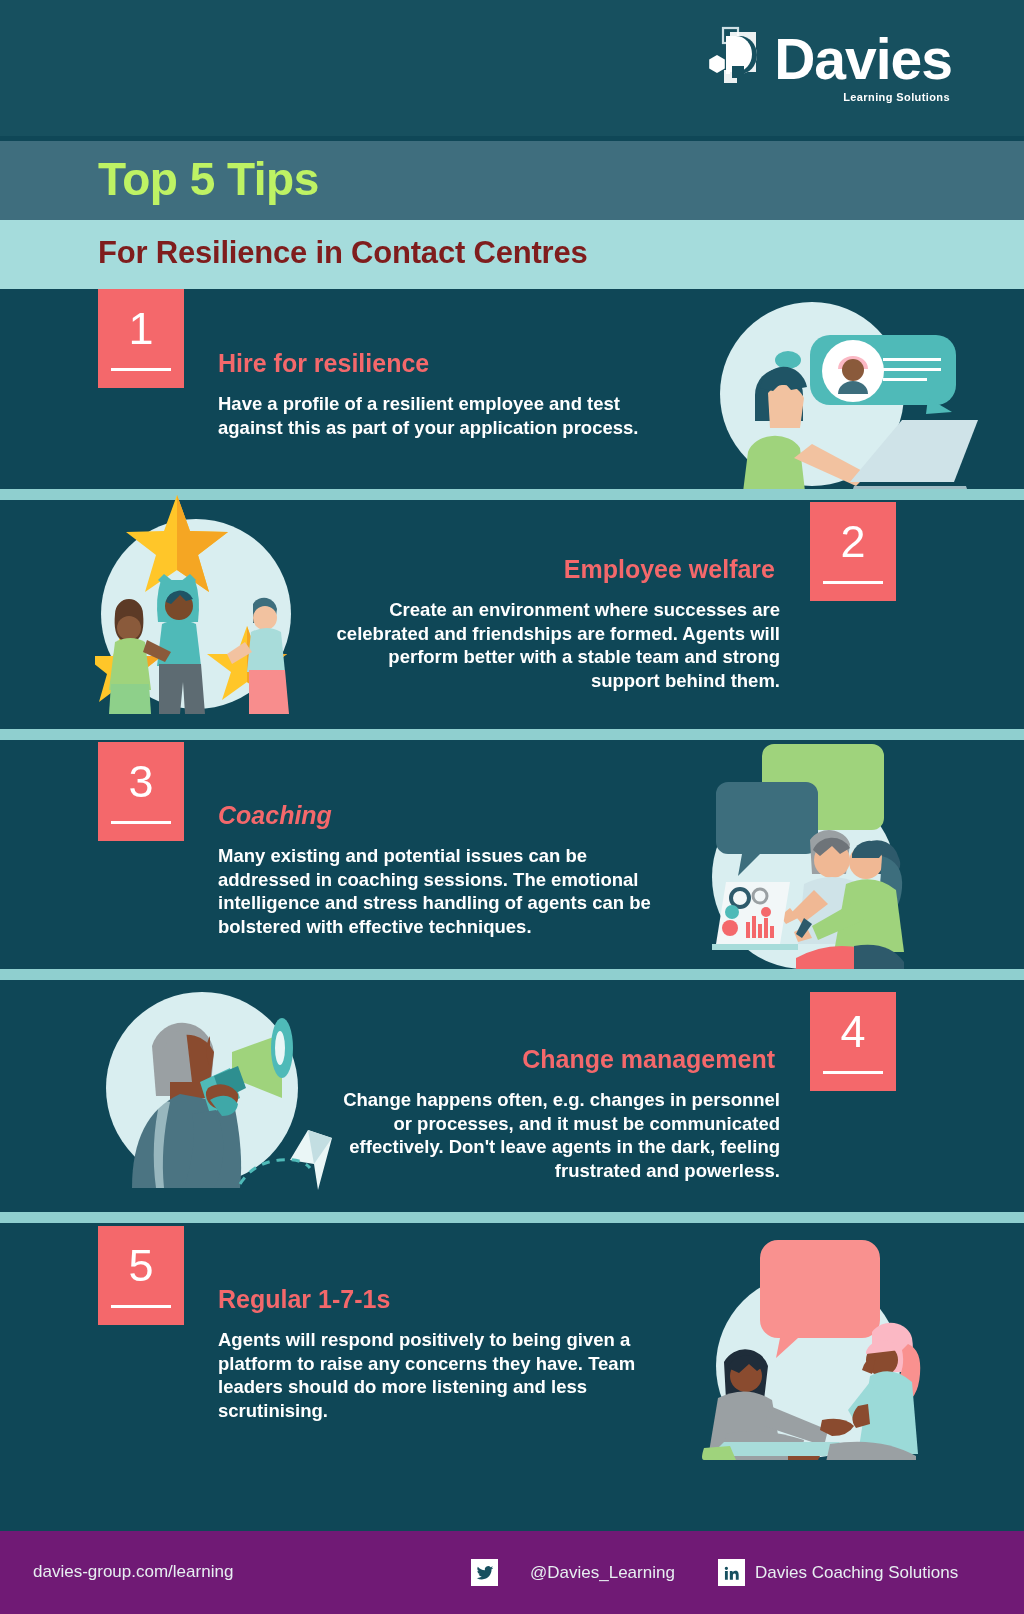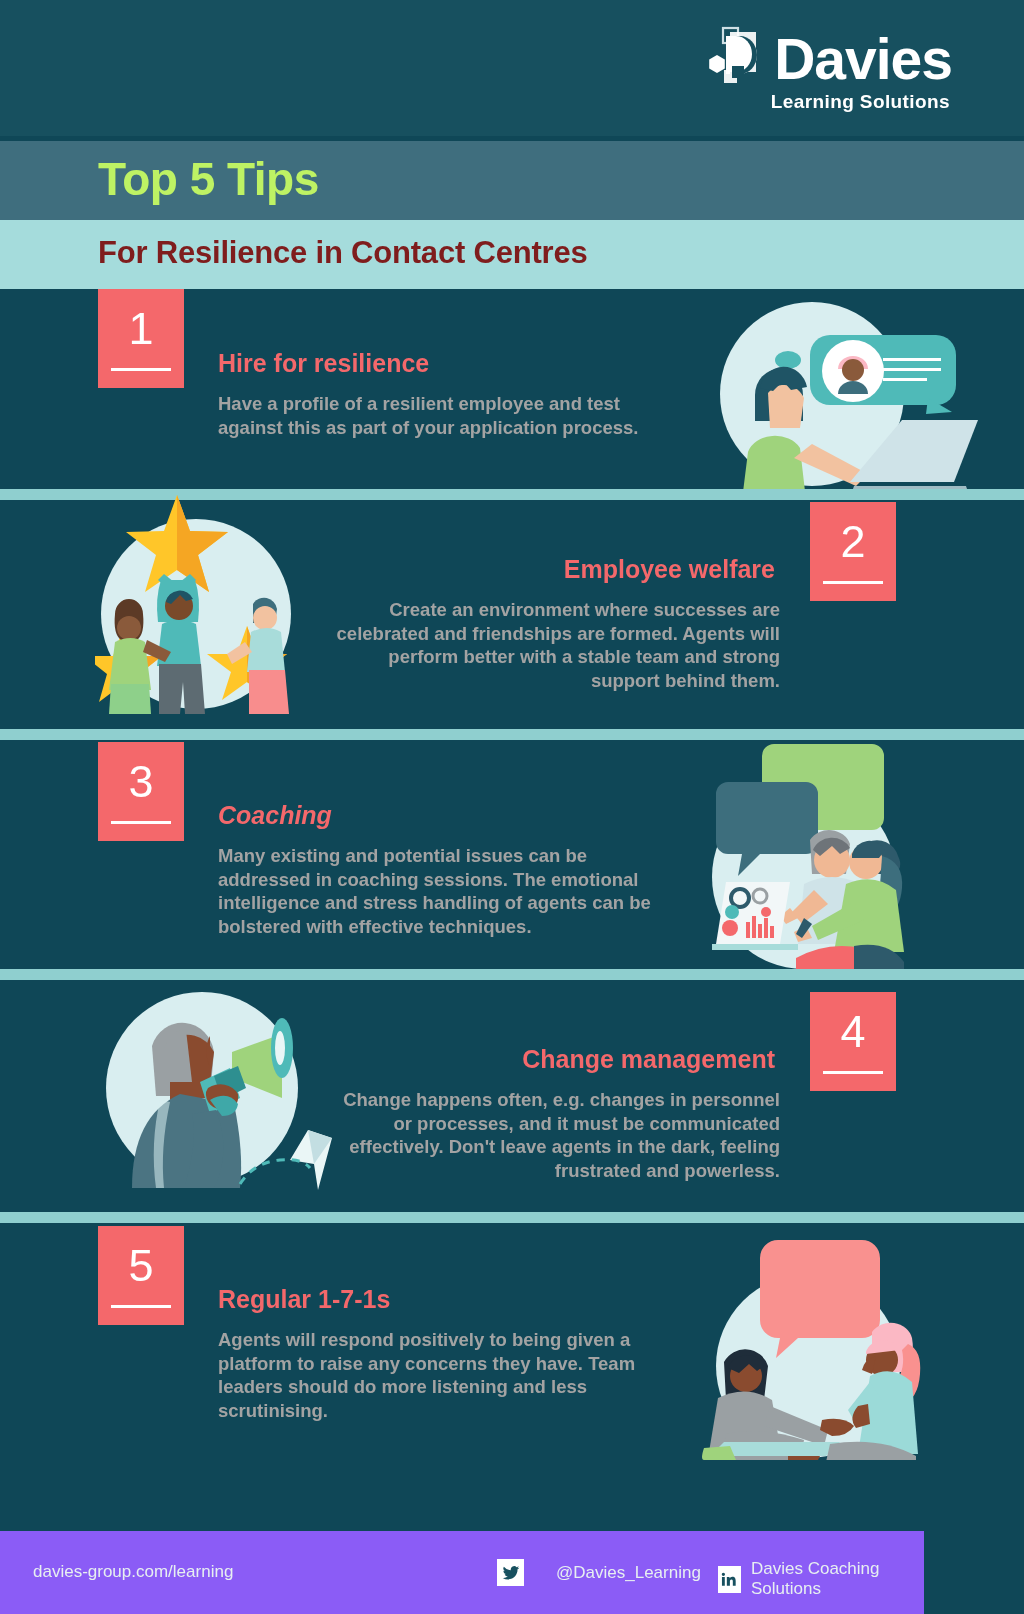--- a/index.html
+++ b/index.html
@@ -14,49 +14,49 @@
   }
 
   .page { position: relative; width: 1024px; height: 1614px; background: #0F4757; }
 
   
   .header { position: absolute; top: 0; left: 0; width: 1024px; height: 136px; background: #17505F; }
   .logo-wrap { position: absolute; right: 72px; top: 26px; display: flex; flex-direction: column; align-items: flex-end; }
   .logo-row { display: flex; align-items: flex-end; gap: 14px; }
   .logo-mark { width: 54px; height: 60px; position: relative; }
   .logo-word { font-size: 57px; font-weight: bold; color: #ffffff; letter-spacing: -1px; line-height: 0.95; }
-  .logo-sub { font-size: 19px; font-weight: bold; color: #ffffff; letter-spacing: 0.4px; margin-top: 5px; margin-right: 2px; }
+  .logo-sub { font-size: 11px; font-weight: bold; color: #ffffff; letter-spacing: 0.4px; margin-top: 5px; margin-right: 2px; }
 
   
   .band-title { position: absolute; top: 141px; left: 0; width: 1024px; height: 79px; background: #3F6E7E; }
   .band-title h1 { position: absolute; left: 98px; top: 11px; font-size: 46px; font-weight: bold; color: #bef264; letter-spacing: -0.5px; }
 
   .band-sub { position: absolute; top: 220px; left: 0; width: 1024px; height: 69px; background: #A5DCDC; }
   .band-sub h2 { position: absolute; left: 98px; top: 15px; font-size: 31px; font-weight: bold; color: #7f1d1d; letter-spacing: -0.2px; }
 
   
   .tip { position: absolute; left: 0; width: 1024px; }
   .divider { position: absolute; left: 0; width: 1024px; height: 11px; background: #8FCFCF; }
 
   .numbox { position: absolute; width: 86px; height: 99px; background: #F4686B; }
   .numbox .num { position: absolute; width: 100%; text-align: center; top: 14px; font-size: 45px; font-weight: normal; color: #ffffff; }
   .numbox .rule { position: absolute; left: 13px; bottom: 17px; width: 60px; height: 3px; background: #ffffff; }
 
   .tip-head { position: absolute; font-size: 25px; font-weight: bold; color: #F4686B; }
-  .tip-body { position: absolute; font-size: 18.5px; font-weight: bold; color: #a3a3a3; line-height: 1.28; }
+  .tip-body { position: absolute; font-size: 18.5px; font-weight: bold; color: #ffffff; line-height: 1.28; }
 
   .tip-left .tip-head, .tip-left .tip-body { text-align: left; }
   .tip-right .tip-head, .tip-right .tip-body { text-align: right; }
 
   
   .illus { position: absolute; }
   .illus svg { display: block; }
 
   
-  .footer { position: absolute; left: 0; top: 1531px; width: 924px; height: 83px; background: #8b5cf6; padding-left: 36px; }
+  .footer { position: absolute; left: 0; top: 1531px; width: 1024px; height: 83px; background: #701a75; padding-left: 36px; }
   .footer-url { position: absolute; left: 33px; top: 31px; font-size: 17px; color: #E7EFF1; }
   .social { position: absolute; display: flex; align-items: center; gap: 10px; }
   .social-label { font-size: 17px; color: #E7EFF1; }
   .sq-icon { width: 27px; height: 27px; background: #ffffff; display: flex; align-items: center; justify-content: center; }
   .sq-icon svg { width: 18px; height: 18px; }
 </style>
 </head>
 <body>
 
 <div class="page">
@@ -280,21 +280,21 @@
         <polygon points="30,236 146,236 160,222 44,222" fill="#A8DCDA"></polygon>
         <path d="M24 228 q-4 12 0 12 l32 0 -6 -14z" fill="#9FD37C"></path>
         <path d="M150 224 q50 -8 86 12 l0 6 -90 0z" fill="#9AA0A3"></path>
       </svg>
     </div>
   </div>
 
   <div class="footer">
     <div class="footer-url">davies-group.com/learning</div>
 
-    <div class="social" style="left:497px; top:28px;gap:32px;">
+    <div class="social" style="left:471px; top:28px;gap:32px;">
       <span class="sq-icon">
         <svg viewBox="0 0 24 24">
             <path fill="#17505F" d="M23 4.9a9 9 0 0 1-2.6.7 4.5 4.5 0 0 0 2-2.5 9 9 0 0 1-2.9 1.1 4.5 4.5 0 0 0-7.7 4.1A12.8 12.8 0 0 1 2.5 3.6a4.5 4.5 0 0 0 1.4 6 4.5 4.5 0 0 1-2-.6 4.5 4.5 0 0 0 3.6 4.4 4.5 4.5 0 0 1-2 .1 4.5 4.5 0 0 0 4.2 3.1A9 9 0 0 1 1 18.5a12.7 12.7 0 0 0 6.9 2c8.3 0 12.8-6.9 12.8-12.8v-.6A9.2 9.2 0 0 0 23 4.9z"></path>
           </svg>
       </span>
       <span class="social-label">@Davies_Learning</span>
     </div>
 
     <div class="social" style="left:718px; top:28px;">
       <span class="sq-icon">

